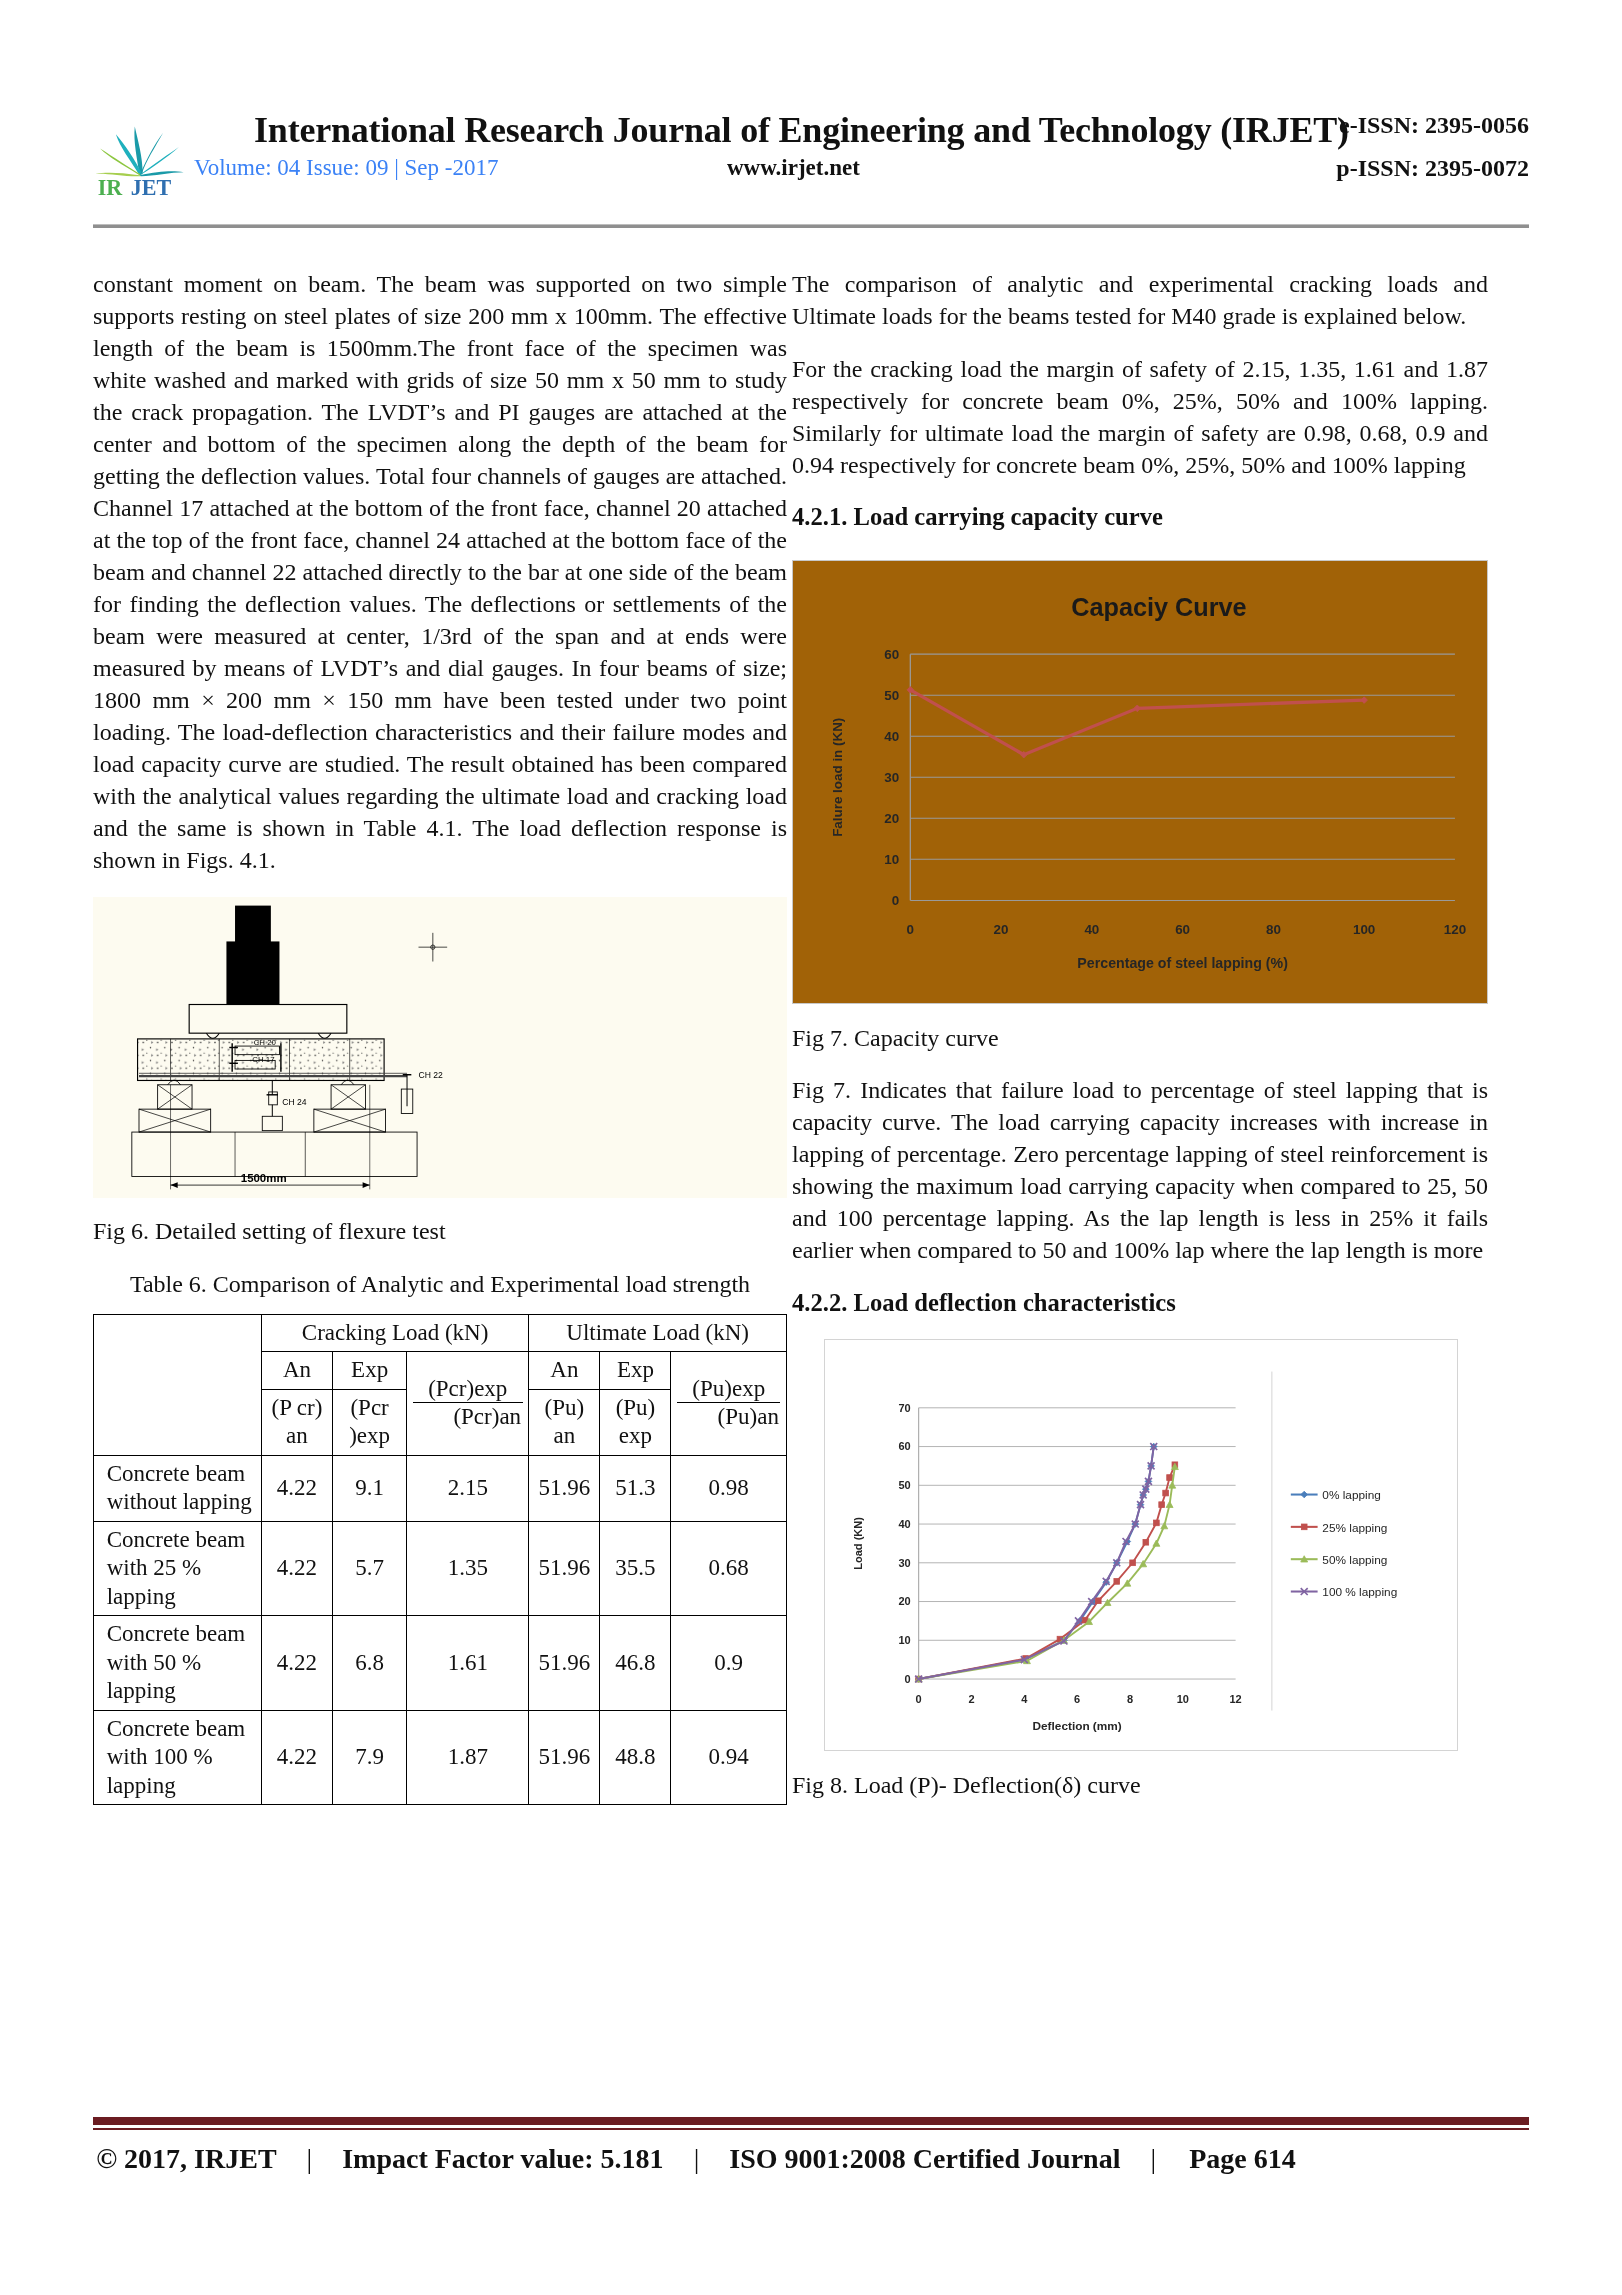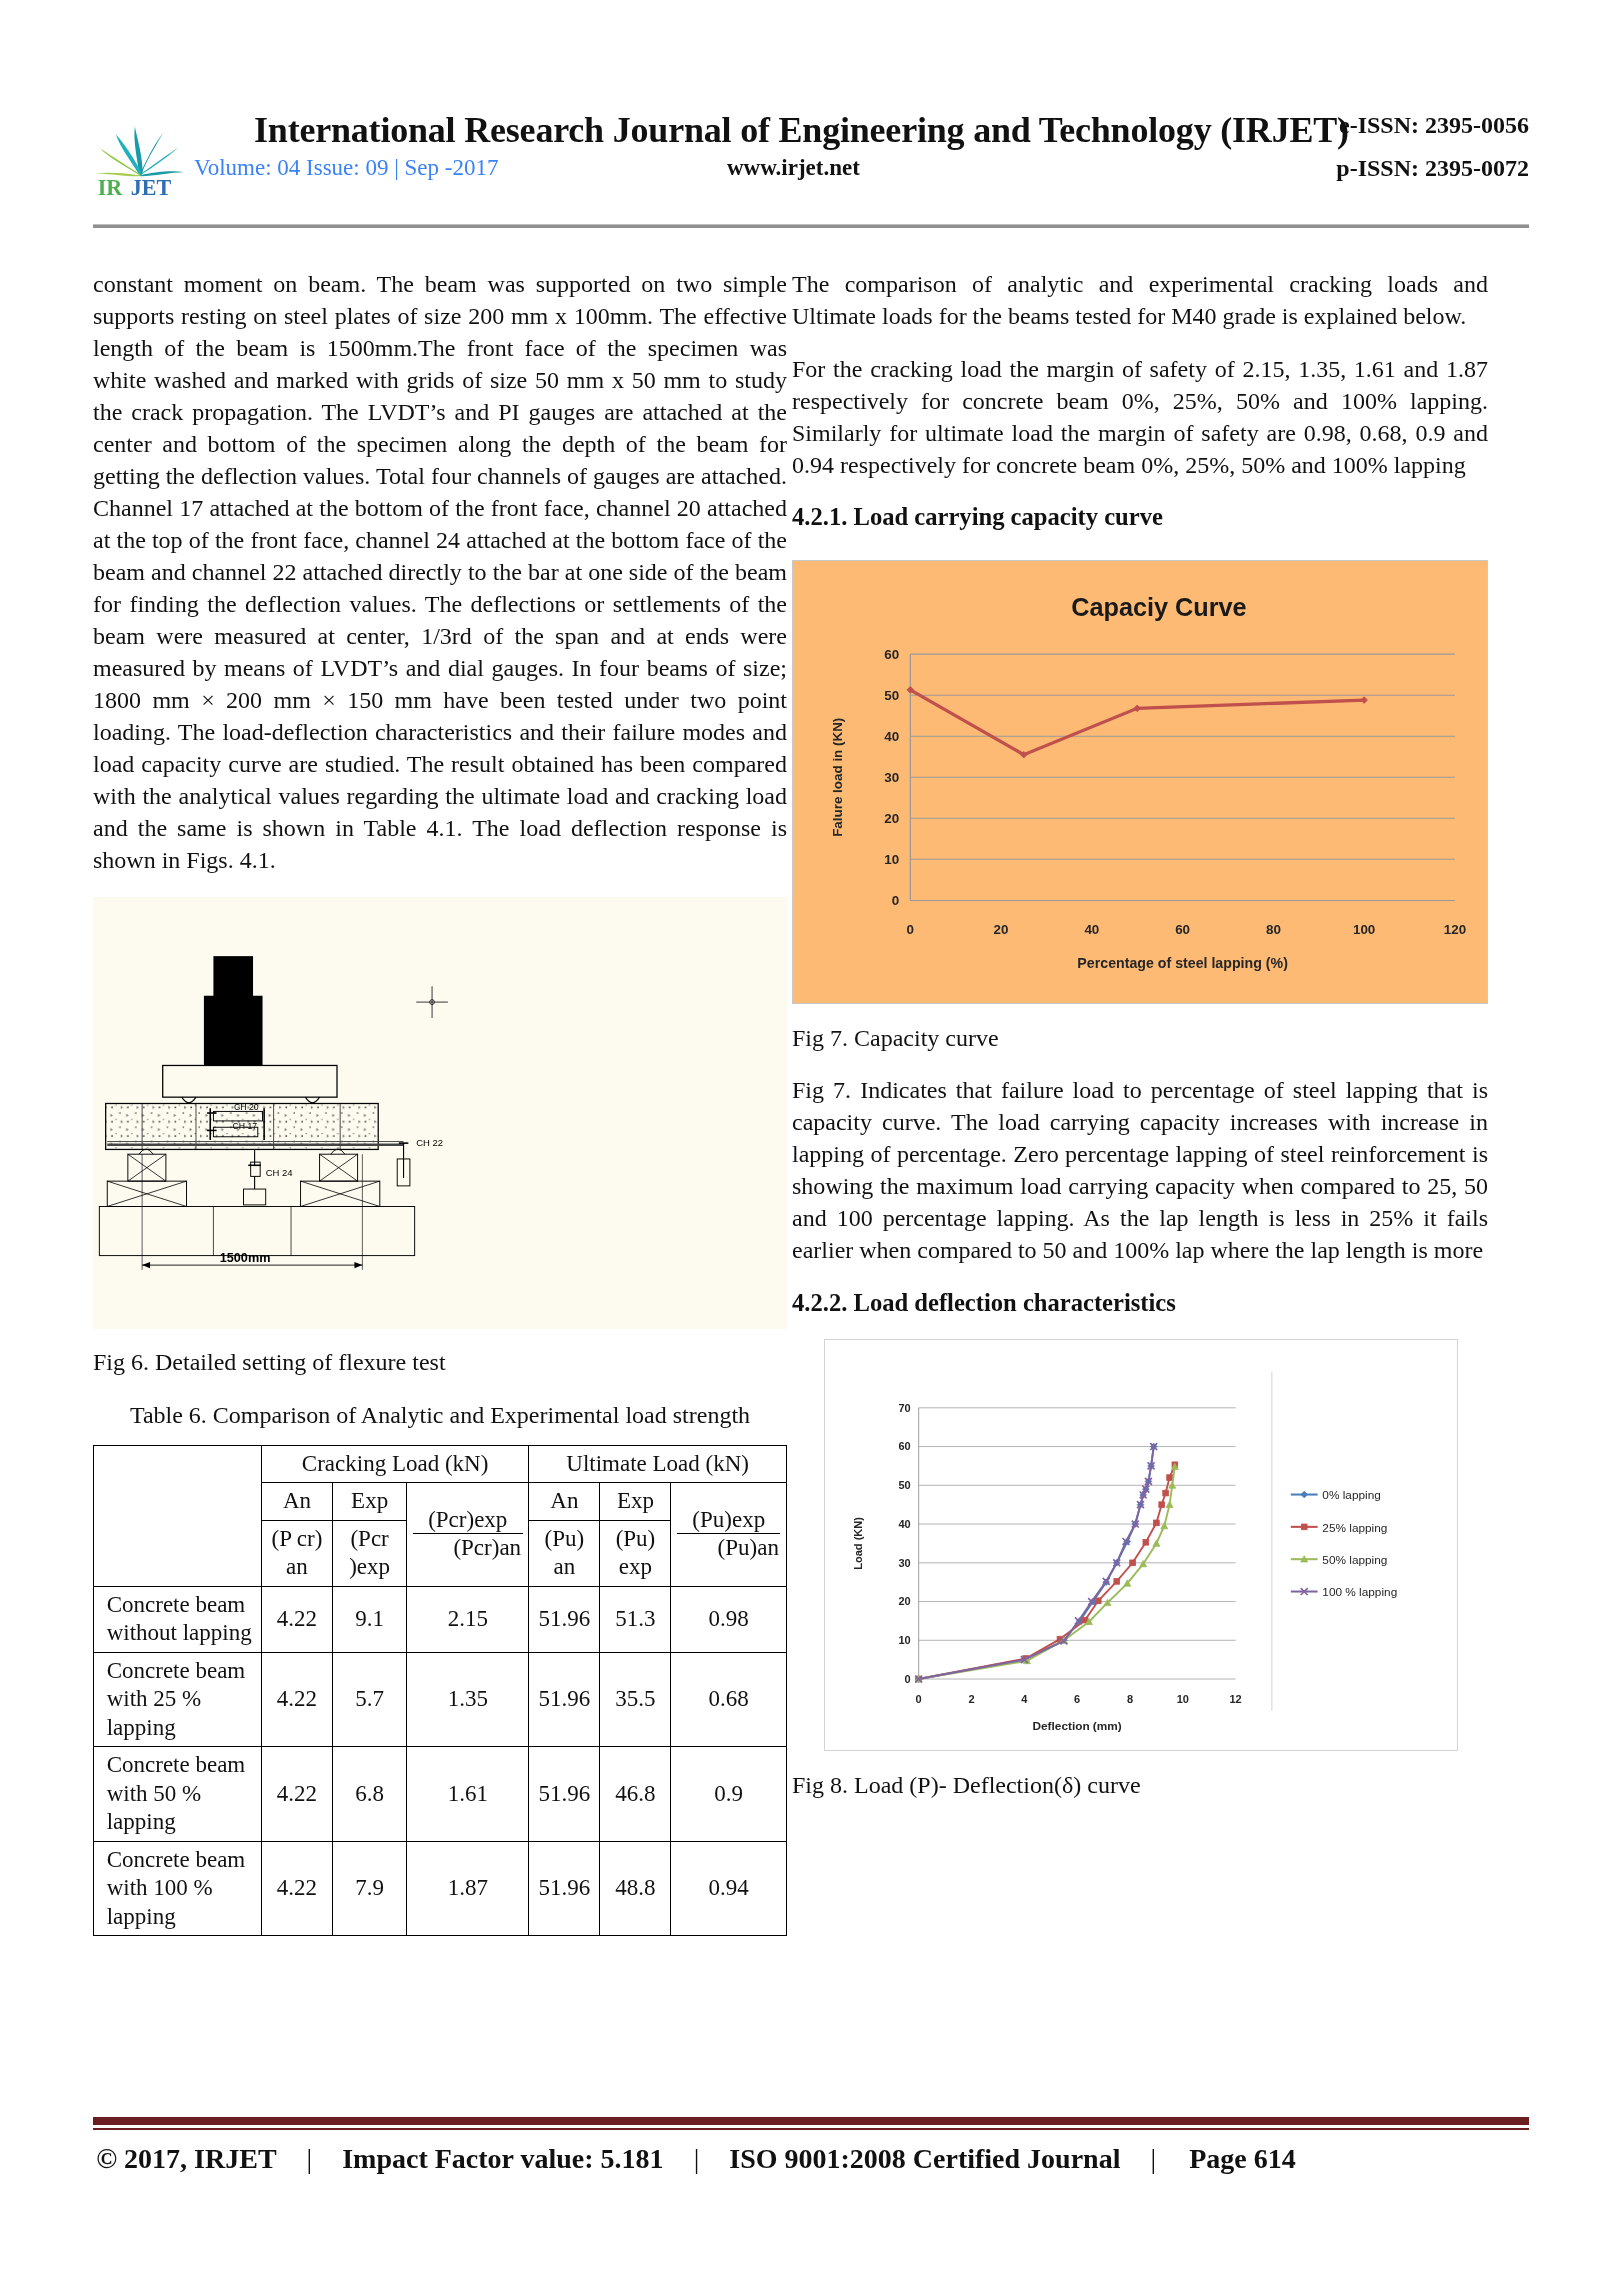--- a/index.html
+++ b/index.html
@@ -112,21 +112,21 @@
   .tbl-title {
     margin: 20.6px 0 14.3px 0;
     font-size: 24px;
     line-height: 32px;
     text-align: center;
   }
 
   
   .fig6 {
     position: relative;
-    width: 694px; height: 432px;
+    width: 694px; height: 301px;
     background: #fdfbf0;
     margin-top: 8px;
   }
   .fig6 svg { display:block; width:100%; height:100%; }
 
   
   table.t6 {
     border-collapse: collapse;
     width: 694px;
     font-size: 23px;
@@ -148,21 +148,21 @@
   table.t6 td.blank { border: 1.6px solid #000; }
   .frac { display:inline-block; text-align:center; line-height: 27px; }
   .frac .num { display:block; border-bottom: 1.6px solid #000; padding:0 1.6px; }
   .frac .den { display:block; padding:0 1.6px;margin-left:39px; }
 
   
   .fig7 {
     position: relative;
     width: 696px; height: 444px;
     border: 0.8px solid #c8c8c8;
-    background: #fdba74;
+    background: #a16207;
     margin-top: 27px;
   }
   .fig7 svg, .fig8 svg { display:block; }
 
   
   .fig8 {
     position: relative;
     width: 634px; height: 412px;
     border: 0.8px solid #d4d4d4;
     background: #ffffff;

